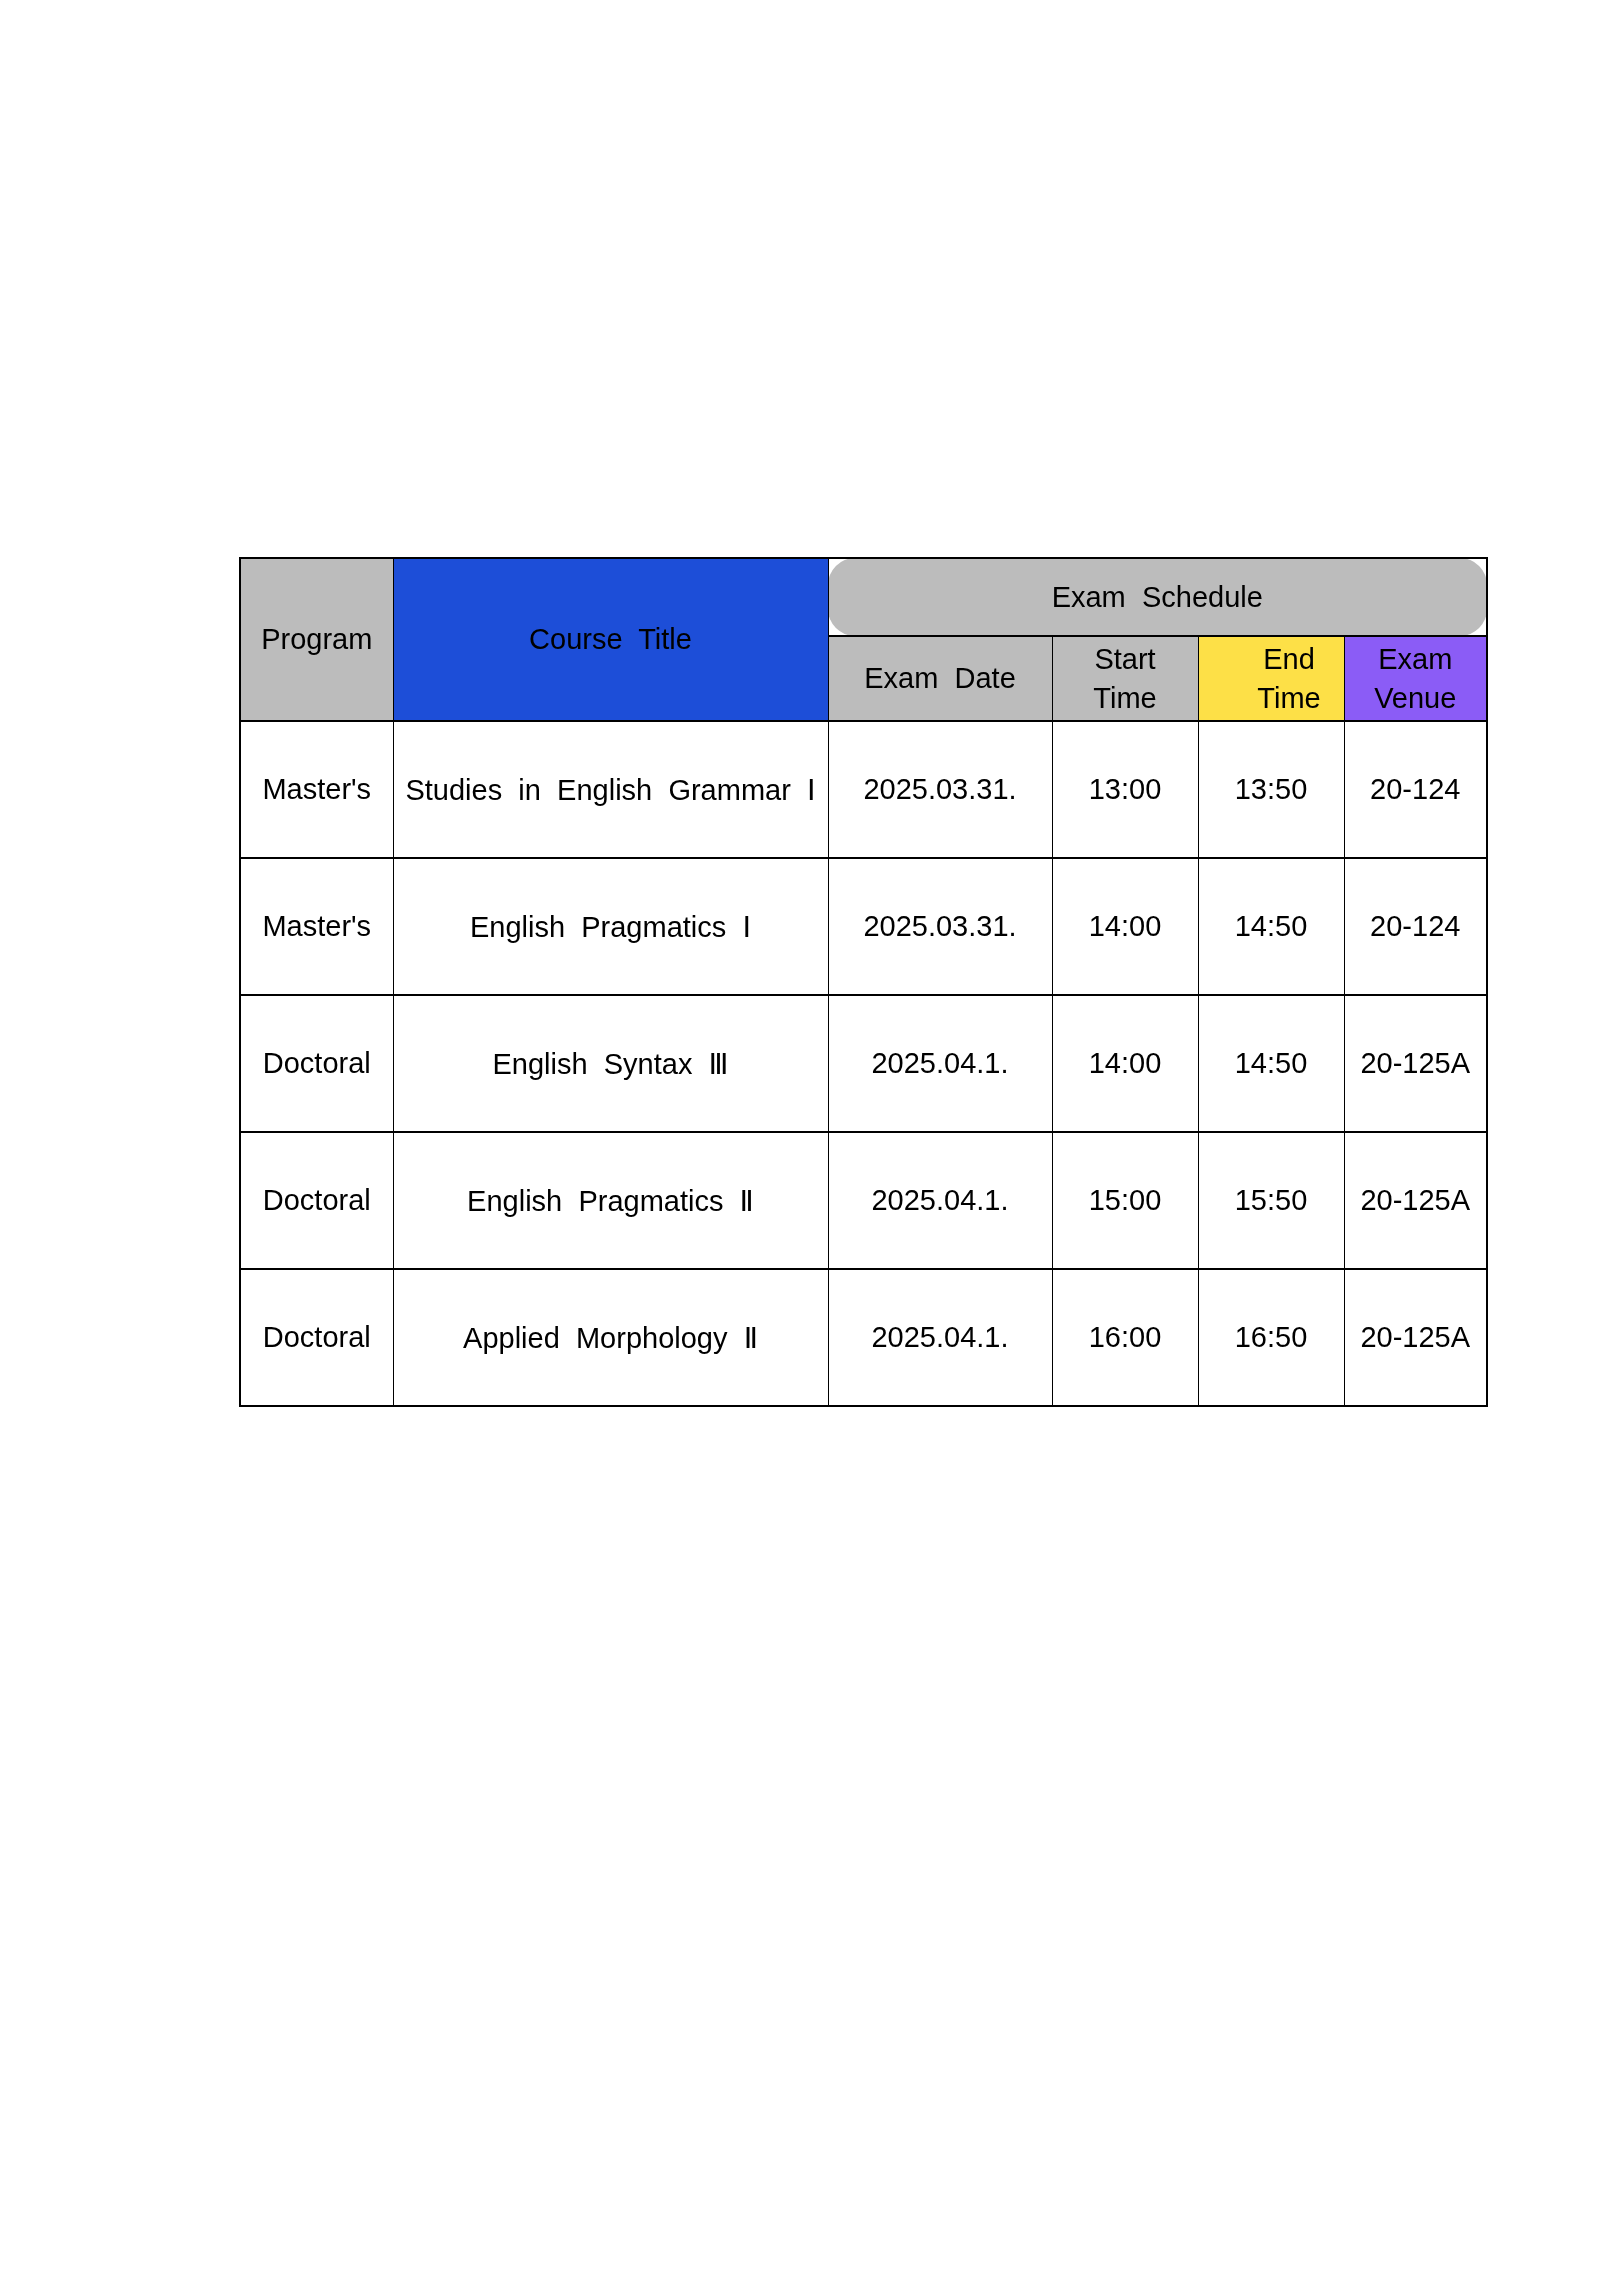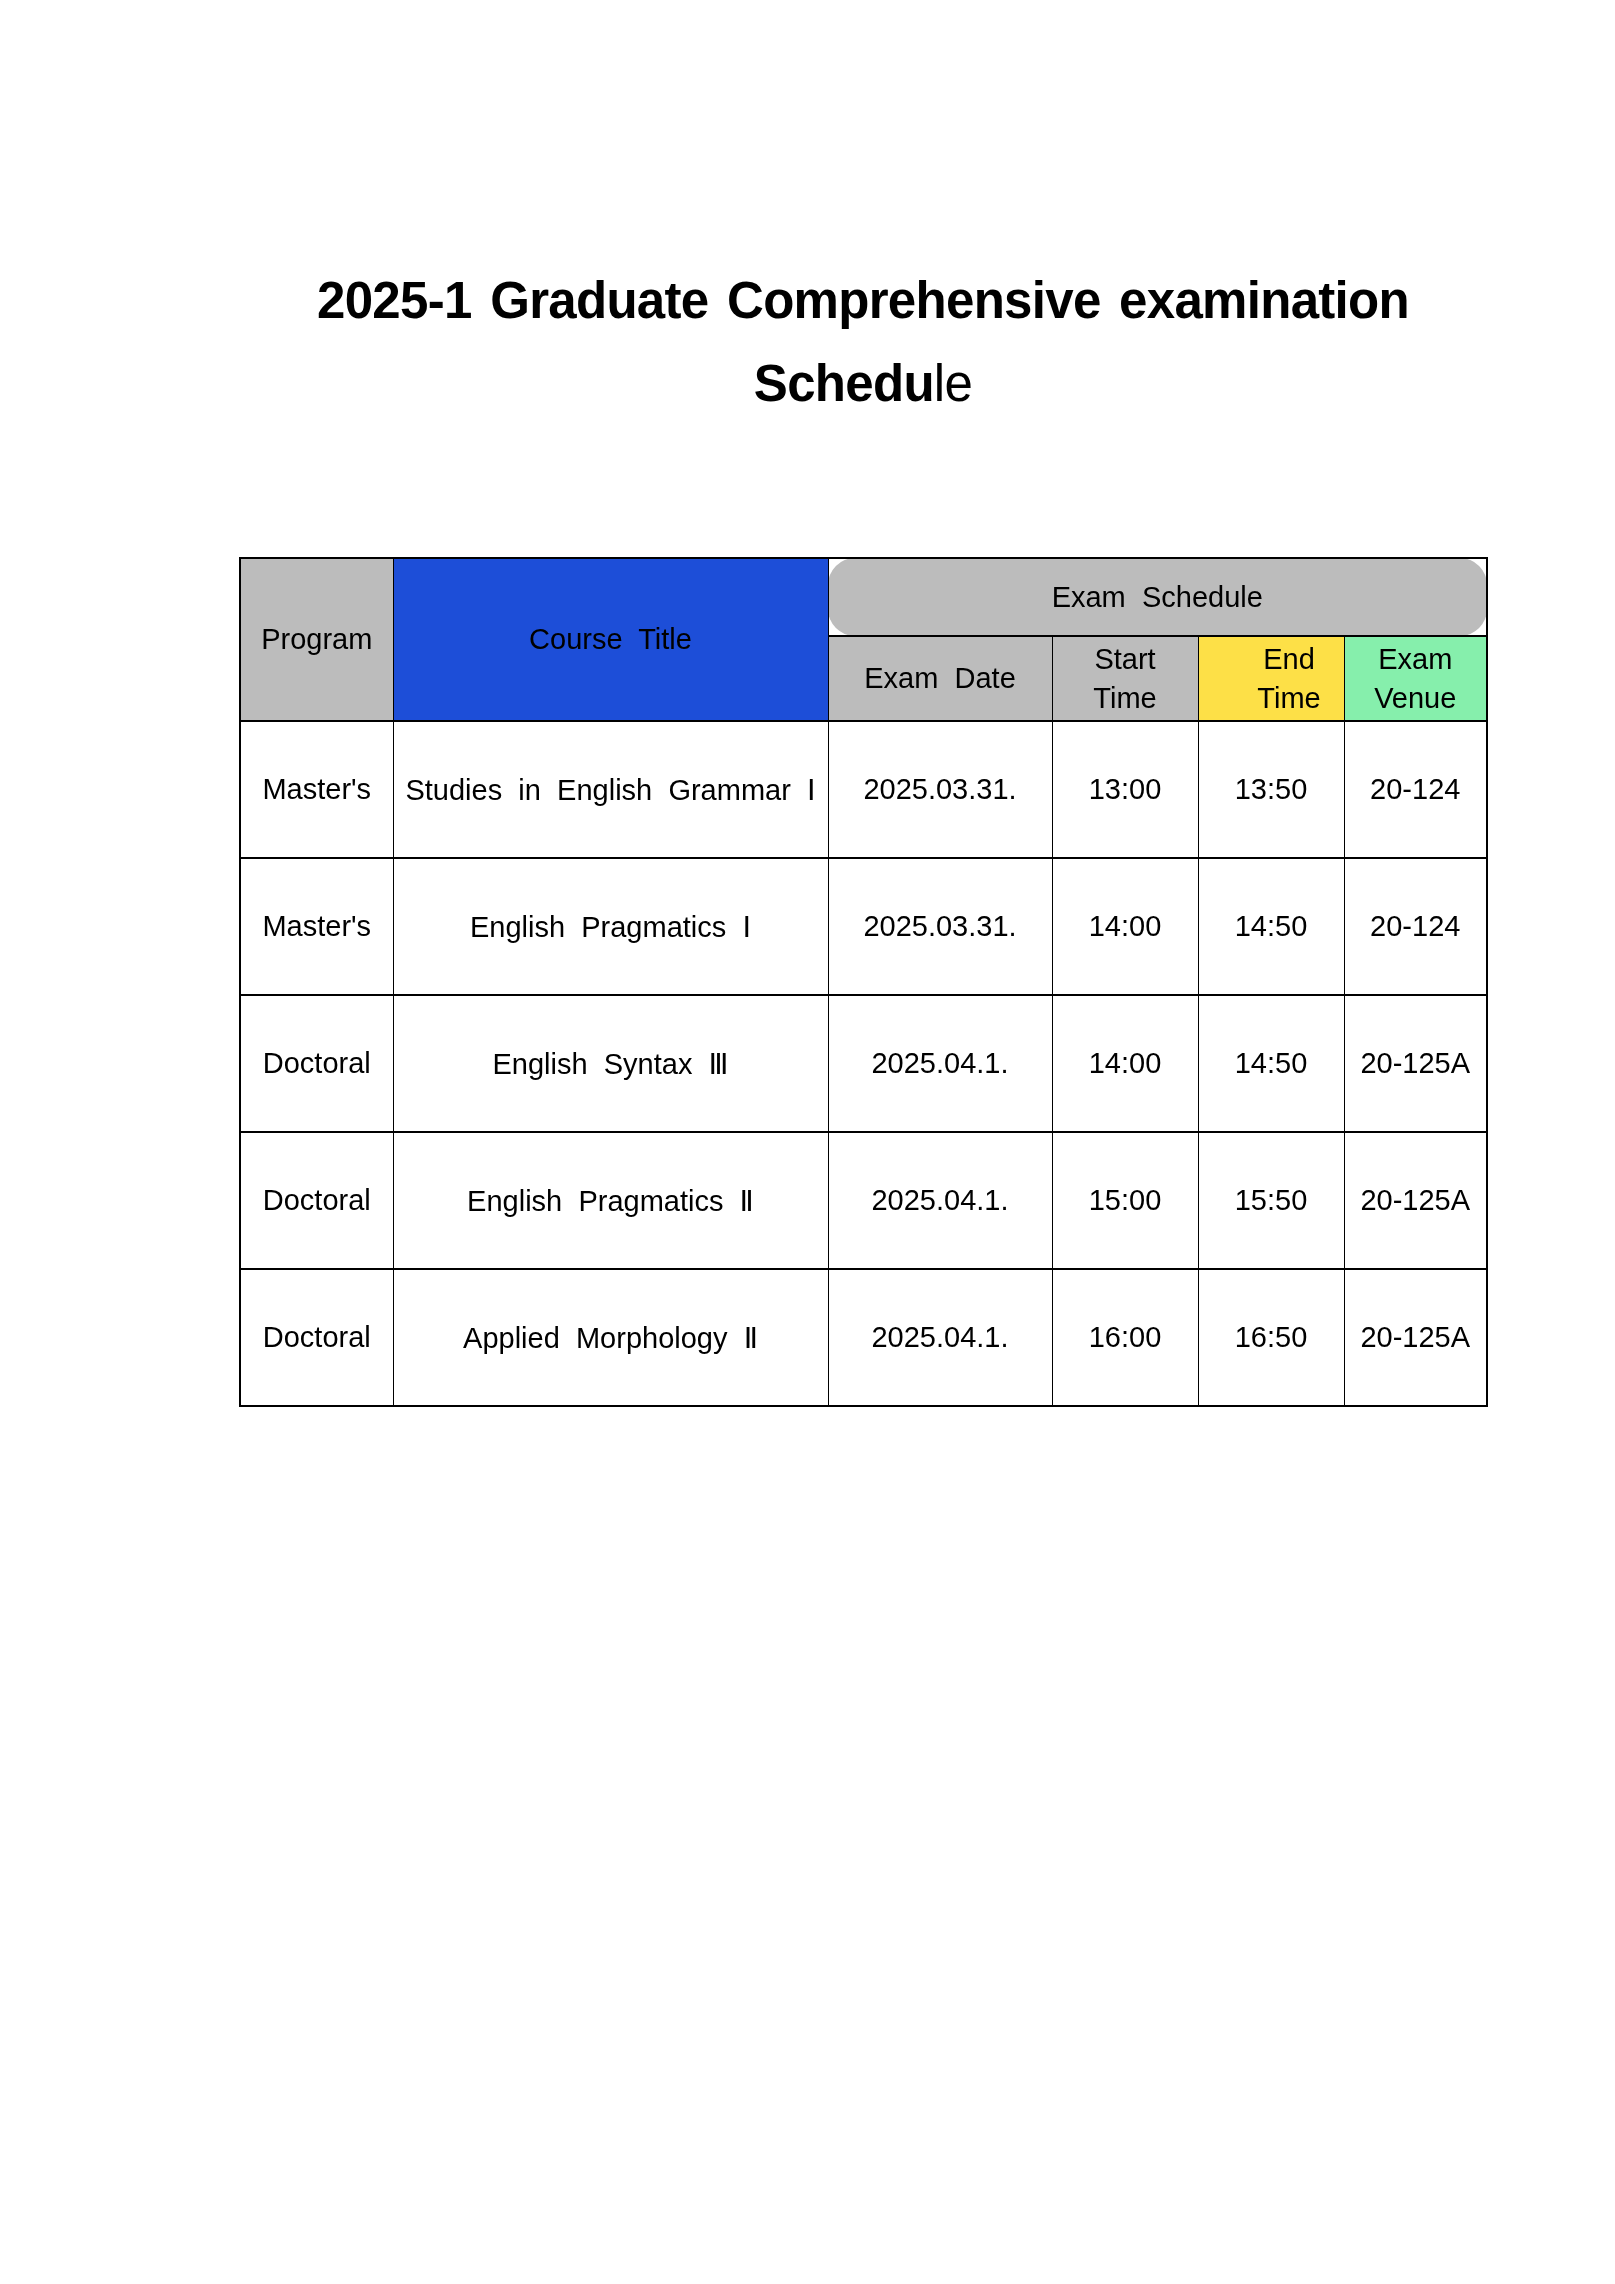--- a/index.html
+++ b/index.html
@@ -65,42 +65,41 @@
     line-height: 1.33;
   }
   th.span-schedule { border-bottom-width: 1.3px; border-radius: 27px; }
   tbody tr { height: 137px; }
 </style>
 </head>
 <body>
 
 <div class="page">
 
-  <h1 class="doc-title"><span>2025-1 Graduate Comprehensive examination</span><br><span>Schedu</span><span class="light">le</span></h1>
 
   <table class="schedule">
     <colgroup>
       <col style="width:153px">
       <col style="width:435px">
       <col style="width:224px">
       <col style="width:146px">
       <col style="width:146px">
       <col style="width:143px">
     </colgroup>
     <thead>
       <tr class="head-top">
         <th rowspan="2" style="background: rgb(188, 188, 188);">Program</th>
         <th rowspan="2" style="background: #1d4ed8;">Course Title</th>
         <th colspan="4" class="span-schedule" style="background: rgb(188, 188, 188);">Exam Schedule</th>
       </tr>
       <tr class="head-sub">
         <th style="background: rgb(188, 188, 188);">Exam Date</th>
         <th style="background: rgb(188, 188, 188);">Start Time</th>
         <th style="background: #fde047; padding-left: 40px;">End Time</th>
-        <th style="background: #86efac; margin-top: 8px;">Exam Venue</th>
+        <th style="background: #8b5cf6; margin-top: 8px;">Exam Venue</th>
       </tr>
     </thead>
     <tbody>
       <tr>
         <td>Master's</td>
         <td>Studies in English Grammar Ⅰ</td>
         <td>2025.03.31.</td>
         <td>13:00</td>
         <td>13:50</td>
         <td>20-124</td>

